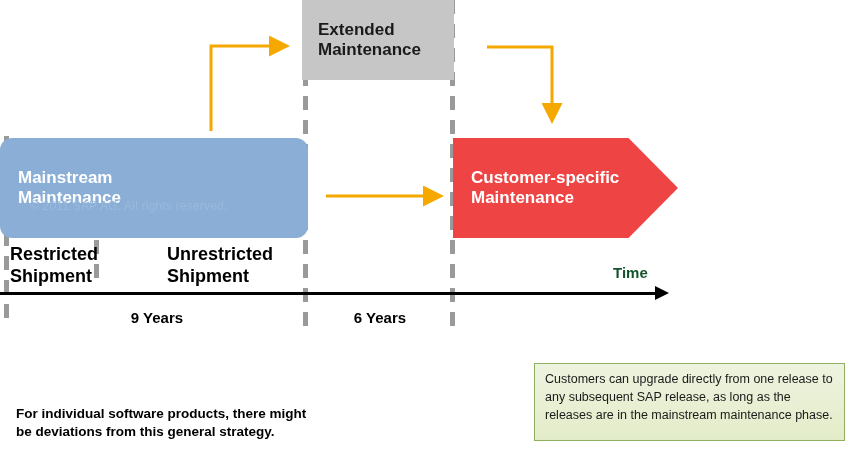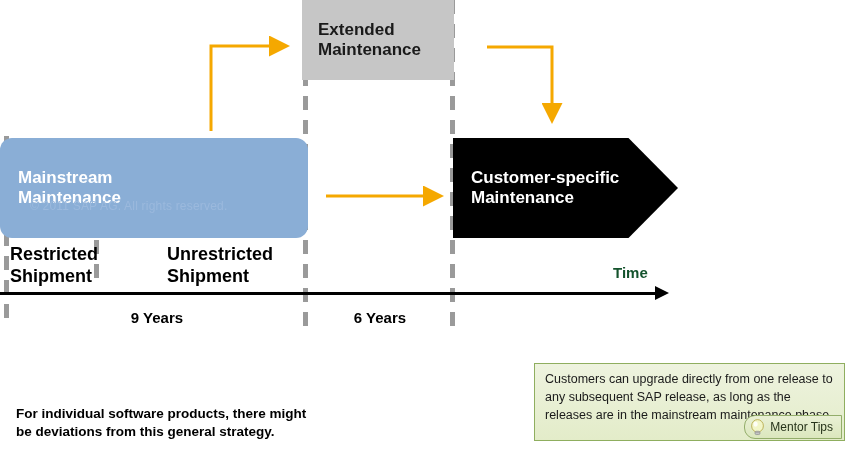--- a/index.html
+++ b/index.html
@@ -68,21 +68,21 @@
     font-size: 17px;
     padding-left: 18px;
   }
 
   
   #box-customer {
     left: 453px;
     top: 138px;
     width: 225px;
     height: 100px;
-    background: #000000;
+    background: #ef4444;
     clip-path: polygon(0 0, 78% 0, 100% 50%, 78% 100%, 0 100%);
   }
   #box-customer .phase-label {
     color: #ffffff;
     font-size: 17px;
     padding-left: 18px;
   }
 
   
   #sap-copyright {
@@ -266,24 +266,15 @@
   <div id="lbl-time">Time</div>
 
   <div class="duration-label" id="lbl-7years">9 Years</div>
   <div class="duration-label" id="lbl-2years">6 Years</div>
 
   <div id="footnote">For individual software products, there might
 be deviations from this general strategy.</div>
 
   <div id="callout">
     <div id="callout-text">Customers can upgrade directly from one release to any subsequent SAP release, as long as the releases are in the mainstream maintenance phase.</div>
-    <div id="mentor-badge">
-      <svg id="bulb-icon" viewBox="0 0 20 20" xmlns="http://www.w3.org/2000/svg">
-        <ellipse cx="10" cy="8.3" rx="6.2" ry="6.6" fill="#f2f6c8" stroke="#b9ae53" stroke-width="1"></ellipse>
-        <ellipse cx="8" cy="6.4" rx="2.3" ry="2.7" fill="#ffffff" opacity="0.85"></ellipse>
-        <rect x="7.4" y="14" width="5.2" height="3.4" rx="1.3" fill="#c9c9c9" stroke="#8f8f8f" stroke-width="0.8"></rect>
-        <line x1="7.6" y1="15.4" x2="12.4" y2="15.4" stroke="#8f8f8f" stroke-width="0.6"></line>
-      </svg>
-      <span id="mentor-badge-label">Mentor Tips</span>
-    </div>
   </div>
 
 </div>
 
 </body></html>

